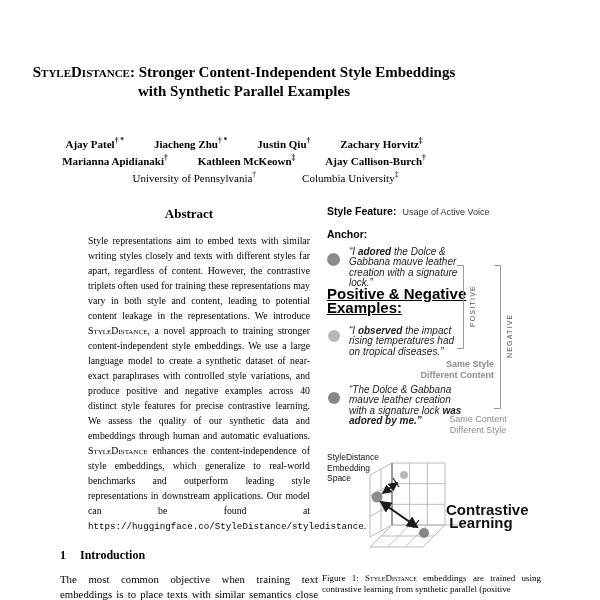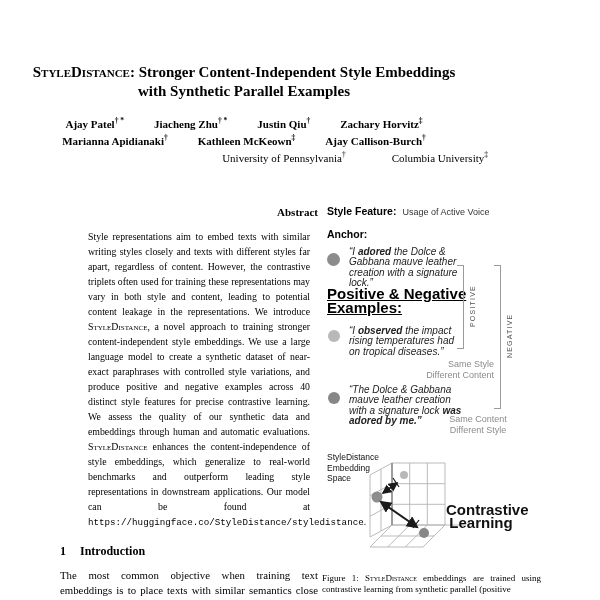--- a/index.html
+++ b/index.html
@@ -6,28 +6,28 @@
   .page{position:relative;width:600px;height:600px;background:#ffffff;overflow:hidden;
         font-family:"Liberation Serif",serif;color:#000;}
   .sc{font-variant:small-caps;}
 
   
   .title-block{position:absolute;top:63px;left:0;width:488px;text-align:center;}
   .title{font-size:15px;font-weight:bold;line-height:19px;margin:0;}
   .title .line{display:block;}
   .authors-row{display:flex;justify-content:center;gap:30px;font-weight:bold;
                font-size:11px;line-height:14.5px;white-space:nowrap;}
-  .authors-row.first{margin-top:13px;}
+  .authors-row.first{margin-top:33px;}
   .author sup,.affil sup{font-size:7.5px;font-weight:bold;}
-  .affil-row{display:flex;justify-content:flex-end;gap:46px;font-size:11px;margin-top:2px;padding-left:43px;}
+  .affil-row{display:flex;justify-content:center;gap:46px;font-size:11px;margin-top:2px;padding-left:43px;}
   .affil sup{font-weight:normal;}
 
   
   .left-col{position:absolute;left:60px;top:206px;width:258px;}
-  .abs-head{font-size:11px;text-align:right;margin:0 0 11px 0;font-weight:bold;}
+  .abs-head{font-size:13px;text-align:center;margin:0 0 11px 0;font-weight:bold;}
   .abs-body{font-size:9.8px;line-height:15px;text-align:justify;margin:0 8px 0 28px;color:#000;}
   .mono{font-family:"Liberation Mono",monospace;font-size:9.2px;color:#000;text-decoration:none;}
   .sec-head{font-size:12px;font-weight:bold;margin:14px 0 9px 0;display:flex;gap:14px;}
   .intro-body{font-size:10.8px;line-height:15px;text-align:justify;margin:0;}
 
   
   .right-col{position:absolute;left:322px;top:203px;width:219px;
              font-family:"Liberation Sans",sans-serif;}
   .fig{position:relative;height:370px;margin:0;}
   .feat{position:absolute;top:2px;left:5px;font-size:10.5px;font-weight:bold;white-space:nowrap;}
@@ -39,21 +39,21 @@
   .dot.neg{left:6px;top:189px;width:12px;height:12px;background:#878787;}
   .quote{position:absolute;left:27px;width:113px;font-size:10px;font-style:italic;
          line-height:10.3px;color:#222;}
   .quote b{font-weight:bold;}
   .quote.anchor-q{top:44px;}
   .quote.pos-q{top:123px;}
   .quote.neg-q{top:182px;}
   .ex-label{position:absolute;top:84px;left:5px;font-size:15px;font-weight:bold;
             line-height:13.5px;width:140px;text-decoration:underline;}
   .rel{position:absolute;font-size:9px;color:#8c8c8c;line-height:11px;}
-  .rel.pos-rel{top:156px;left:58px;width:114px;text-align:right;}
+  .rel.pos-rel{top:156px;left:58px;width:114px;text-align:right;font-weight:bold;}
   .rel.neg-rel{top:211px;left:120px;width:72px;text-align:center;}
   .bracket{position:absolute;width:6px;border:1.5px solid #9b9b9b;border-left:none;}
   .bracket.pos-b{left:135px;top:62px;height:82px;}
   .bracket.neg-b{left:172px;top:62px;height:142px;}
   .blabel{position:absolute;writing-mode:vertical-rl;transform:rotate(180deg);
           font-size:7px;letter-spacing:1.2px;color:#555;display:flex;
           align-items:center;justify-content:center;width:10px;}
   .blabel.pos-l{left:145px;top:62px;height:82px;}
   .blabel.neg-l{left:182px;top:62px;height:142px;}
   .space-label{position:absolute;left:5px;top:249px;font-size:8.5px;line-height:10.5px;color:#111;}

